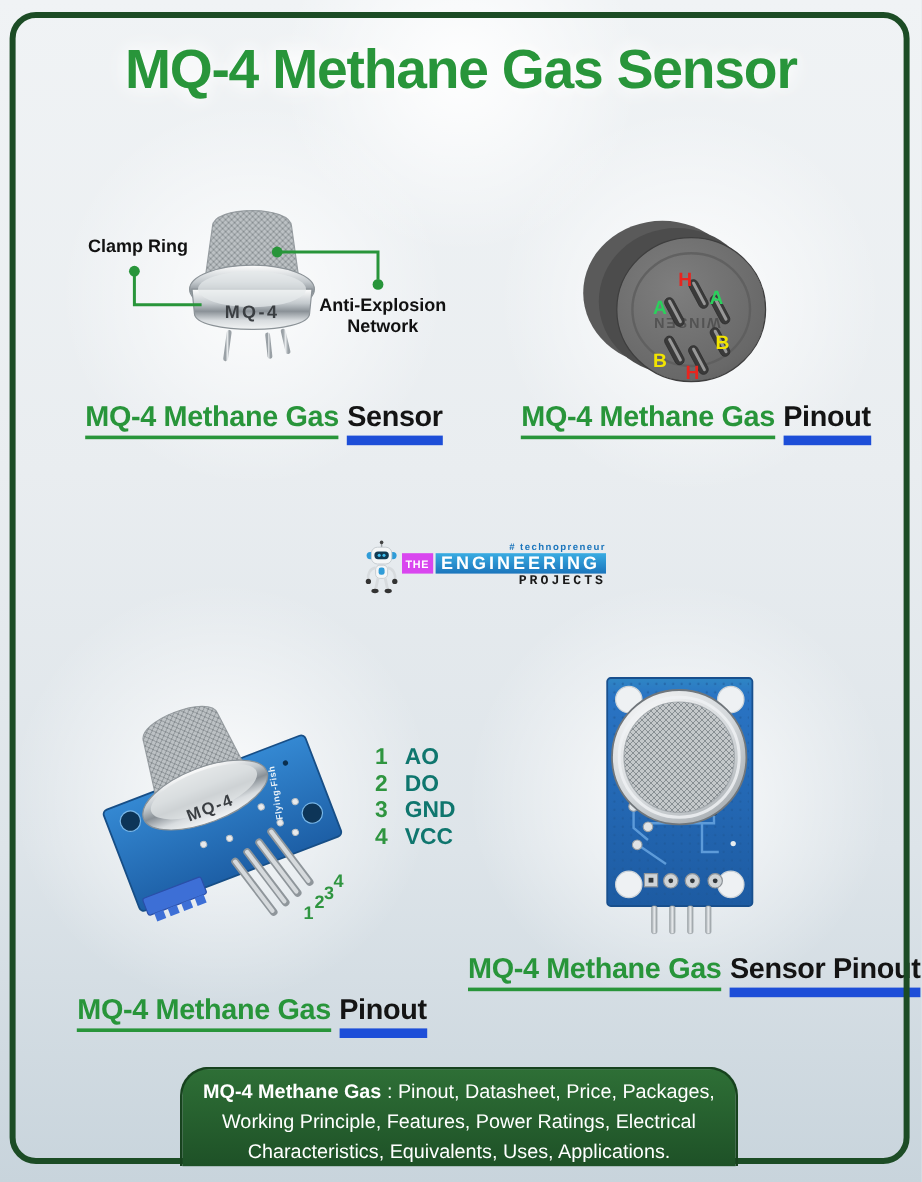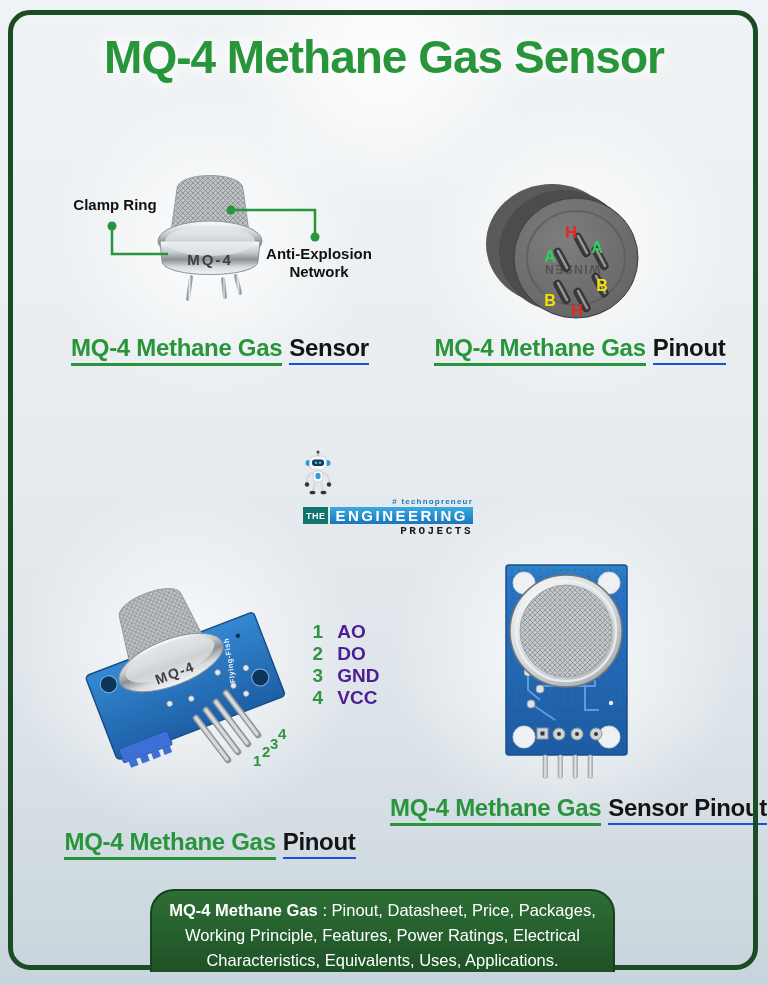--- a/index.html
+++ b/index.html
@@ -23,31 +23,31 @@
     position:absolute;left:0;top:30px;width:768px;text-align:center;
     font-size:46px;font-weight:bold;letter-spacing:-1px;color:#28953a;
     text-shadow:0 0 14px #ffffff,0 0 26px #ffffff;z-index:2;
   }
   .illus{position:absolute;z-index:2;}
   .caption{
     position:absolute;z-index:3;text-align:center;
     font-size:24px;font-weight:bold;letter-spacing:-0.3px;white-space:nowrap;
   }
   .caption .cap-green{color:#28953a;border-bottom:3px solid #28953a;padding-bottom:2px;}
-  .caption .cap-black{color:#141414;border-bottom:2px solid #1d4ed8;padding-bottom:2px;margin-left:7px;}
+  .caption .cap-black{color:#141414;border-bottom:8px solid #1d4ed8;padding-bottom:2px;margin-left:7px;}
   .pinlist{position:absolute;left:306px;top:621px;z-index:3;}
   .pin-row{font-size:19px;font-weight:bold;height:22px;line-height:22px;}
   .pin-num{color:#2f9540;display:inline-block;width:17px;text-align:right;}
-  .pin-name{color:#4c1d95;margin-left:9px;}
-  .logo{position:absolute;left:303px;top:450px;width:170px;height:48px;z-index:3;display:flex;flex-direction:column;}
+  .pin-name{color:#0f766e;margin-left:9px;}
+  .logo{position:absolute;left:303px;top:450px;width:170px;height:48px;z-index:3;display:flex;}
   .logo-robot{width:30px;height:46px;flex:0 0 auto;}
   .logo-right{margin-left:2px;display:flex;flex-direction:column;align-items:flex-end;}
   .logo-hash{font-size:8px;font-weight:bold;letter-spacing:1.2px;color:#1b75bc;height:11px;line-height:11px;}
   .logo-row{display:flex;height:17px;}
-  .logo-the{background:#0f766e;color:#fff;font-size:9px;font-weight:bold;display:flex;align-items:center;padding:0 3px;letter-spacing:.5px;}
+  .logo-the{background:#d946ef;color:#fff;font-size:9px;font-weight:bold;display:flex;align-items:center;padding:0 3px;letter-spacing:.5px;}
   .logo-eng{background:linear-gradient(180deg,#39ace2,#1b75bc);color:#fff;font-size:15px;font-weight:bold;display:flex;align-items:center;padding:0 5px;letter-spacing:2.5px;margin-left:2px;}
   .logo-projects{font-size:11px;font-weight:bold;letter-spacing:2.5px;color:#1a1a1a;height:13px;line-height:13px;margin-top:1px;font-family:"Liberation Mono","DejaVu Sans Mono",monospace;}
   .footer{
     position:absolute;left:150px;top:889px;width:465px;height:83px;z-index:6;
     background:linear-gradient(180deg,#2e6f36,#1e5127);
     border:2px solid #17421e;border-bottom:none;border-radius:24px 24px 0 0;
     box-sizing:border-box;color:#fff;text-align:center;
     font-size:16.5px;line-height:1.5;padding:7px 14px 0 14px;
   }
   .footer b{font-weight:bold;}

